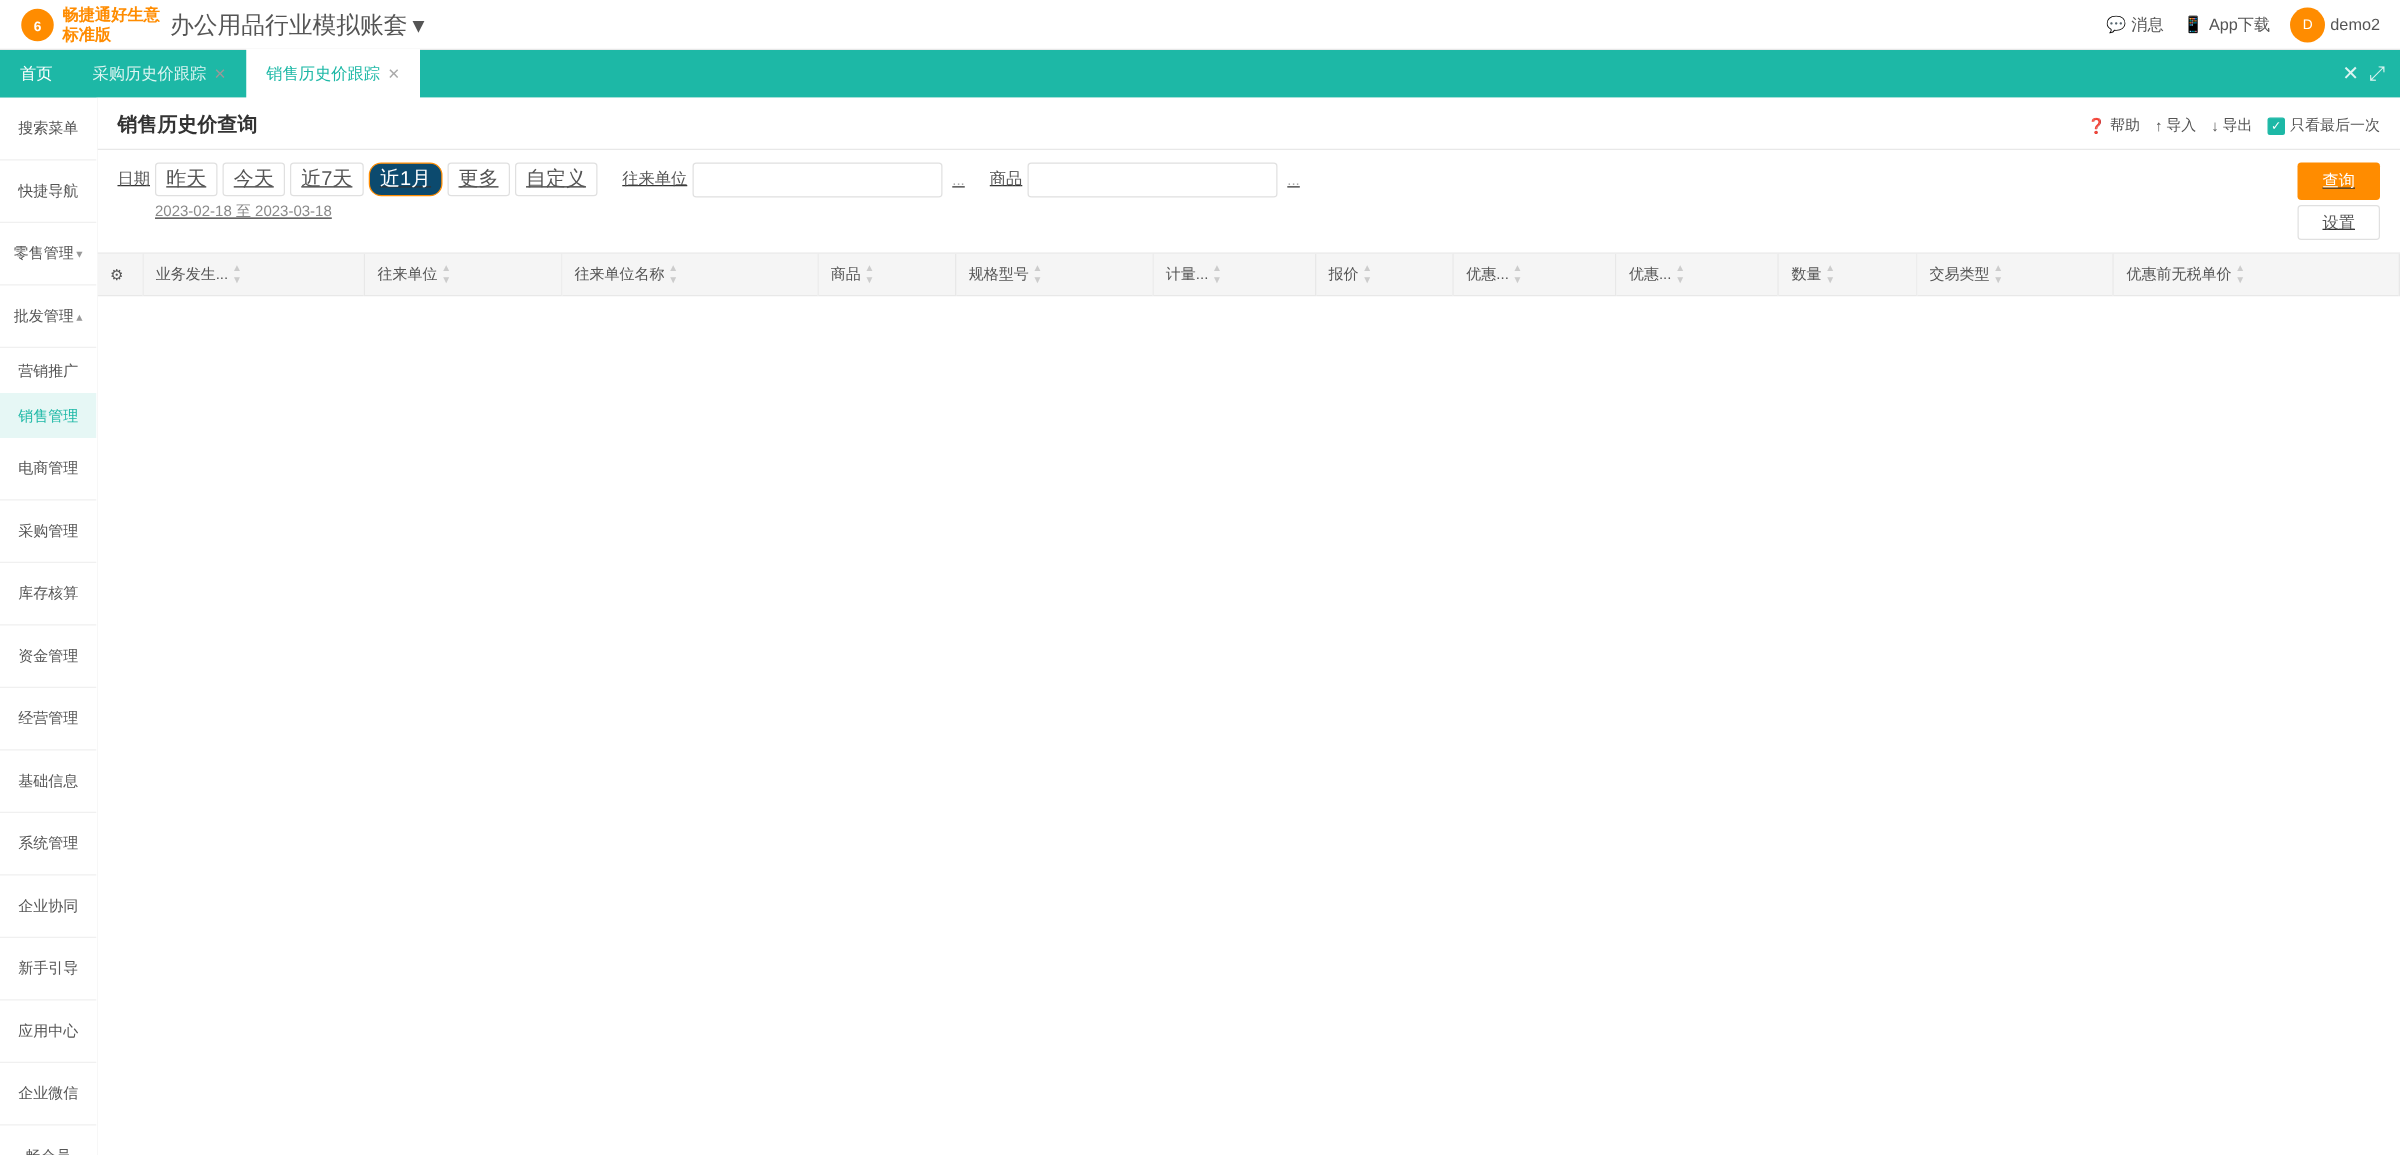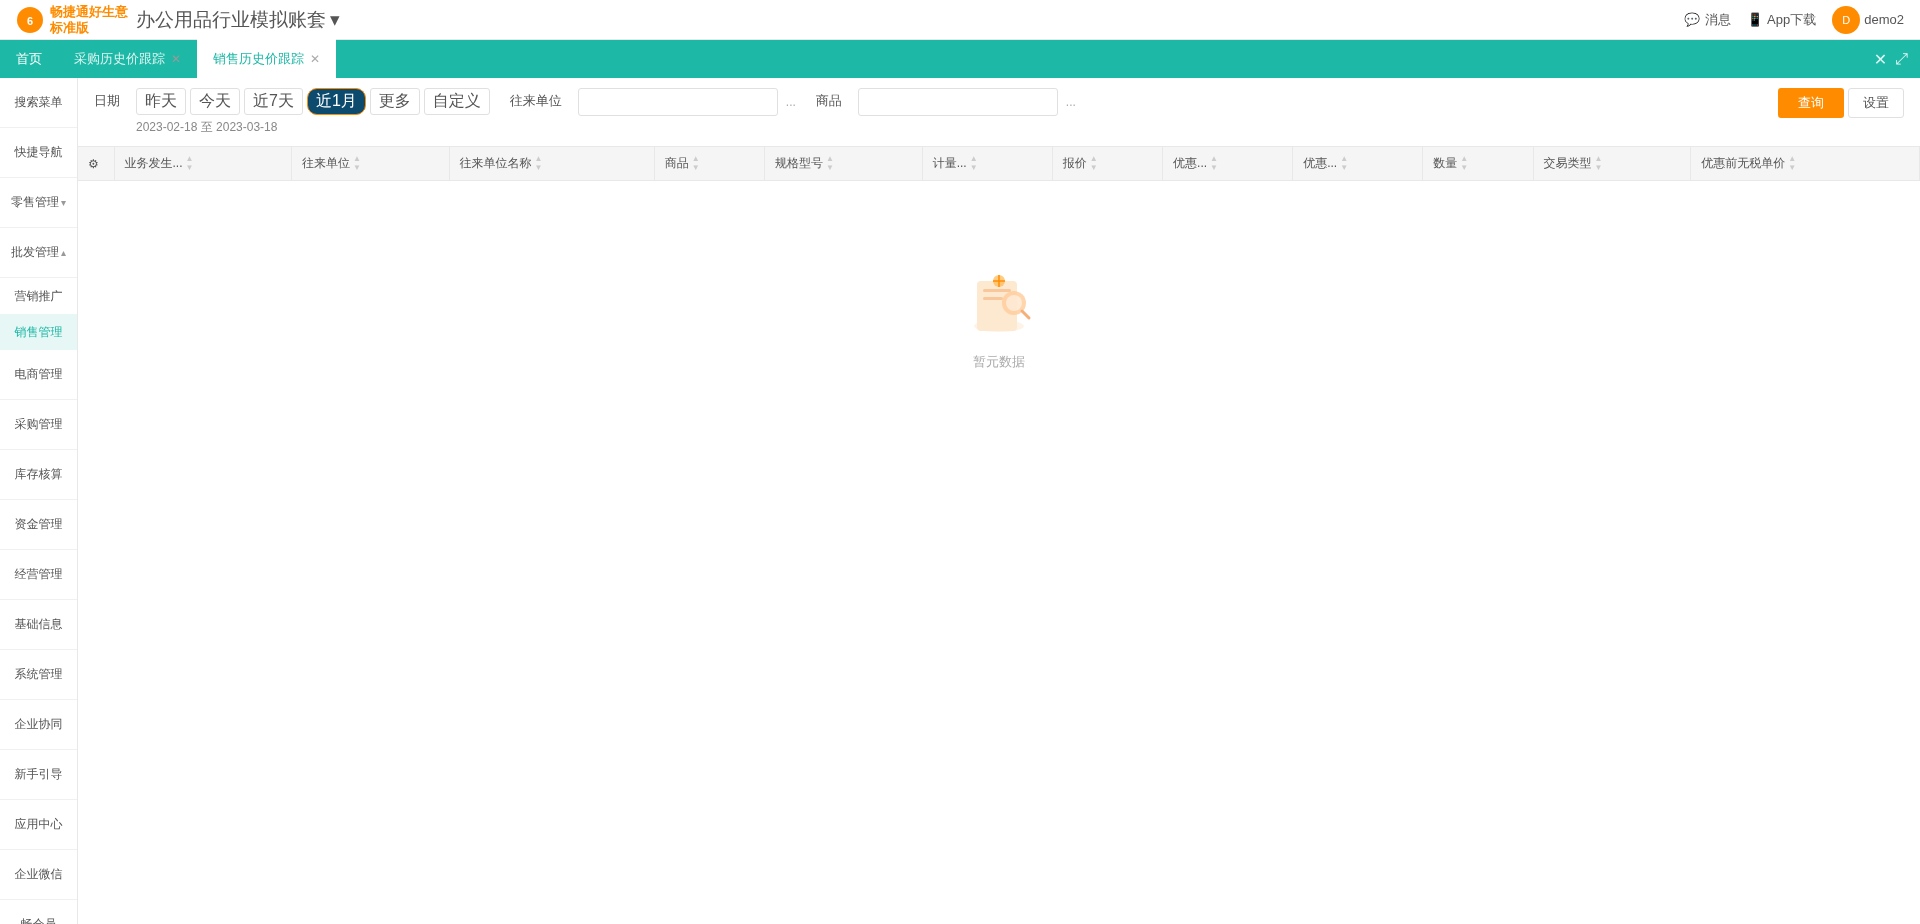--- a/index.html
+++ b/index.html
@@ -231,21 +231,22 @@
       padding: 10px 16px;
       display: flex;
       align-items: flex-start;
       gap: 20px;
       border-bottom: 1px solid #e8e8e8;
       flex-wrap: wrap;
     }
     .filter-group {
       display: flex;
       align-items: flex-start;
-      gap: 16px;
+      gap: 4px;
+      text-decoration: underline;
     }
     .filter-label {
       font-size: 13px;
       color: #555;
       padding-top: 4px;
       white-space: nowrap;
     }
     .filter-options {
       display: flex;
       flex-direction: column;
@@ -305,23 +306,24 @@
       background: #fff;
       color: #555;
       border: 1px solid #e0e0e0;
       border-radius: 3px;
       padding: 4px 14px;
       font-size: 13px;
       cursor: pointer;
     }
     .filter-actions {
       display: flex;
-      flex-direction: row;
+      flex-direction: column;
       gap: 4px;
       margin-left: auto;
+      text-decoration: underline;
     }
 
     
     .table-container {
       flex: 1;
       overflow: auto;
       position: relative;
     }
     .data-table {
       width: 100%;
@@ -490,20 +492,41 @@
     <div class="sidebar-item">
       <span>企业微信</span>
     </div>
     <div class="sidebar-item">
       <span>畅会员</span>
     </div>
   </div>
 
   <div class="content-area">
 
+    <div class="page-header">
+      <h2 class="page-title">销售历史价查询</h2>
+      <div class="page-actions">
+        <div class="action-link">
+          <span>❓</span>
+          <span>帮助</span>
+        </div>
+        <div class="action-link">
+          <span>↑</span>
+          <span>导入</span>
+        </div>
+        <div class="action-link">
+          <span>↓</span>
+          <span>导出</span>
+        </div>
+        <label class="checkbox-label">
+          <div class="checkbox-checked">✓</div>
+          <span>只看最后一次</span>
+        </label>
+      </div>
+    </div>
 
     <div class="filter-bar">
       <div class="filter-group">
         <span class="filter-label">日期</span>
         <div class="filter-options">
           <div class="filter-btns">
             <button class="filter-btn">昨天</button>
             <button class="filter-btn">今天</button>
             <button class="filter-btn">近7天</button>
             <button class="filter-btn active">近1月</button>
@@ -650,31 +673,16 @@
                   <span class="sort-arrow">▼</span>
                 </div>
               </div>
             </th>
           </tr>
         </thead>
         <tbody>
         </tbody>
       </table>
 
-      <div class="empty-state">
-        <svg class="empty-icon" viewBox="0 0 80 80">
-          <ellipse cx="40" cy="65" rx="25" ry="6" fill="#fde8d0" opacity="0.5"></ellipse>
-          <rect x="18" y="20" width="40" height="50" rx="4" fill="#fde8d0"></rect>
-          <rect x="24" y="28" width="28" height="3" rx="1.5" fill="#f5b07a" opacity="0.6"></rect>
-          <rect x="24" y="36" width="20" height="3" rx="1.5" fill="#f5b07a" opacity="0.6"></rect>
-          <circle cx="55" cy="42" r="12" fill="#ffcb99" opacity="0.8"></circle>
-          <circle cx="55" cy="42" r="8" fill="#fff" opacity="0.5"></circle>
-          <line x1="63" y1="50" x2="70" y2="57" stroke="#f5b07a" stroke-width="3" stroke-linecap="round"></line>
-          <circle cx="40" cy="20" r="6" fill="#ffb74d" opacity="0.7"></circle>
-          <line x1="40" y1="14" x2="40" y2="26" stroke="#ff8c00" stroke-width="1.5"></line>
-          <line x1="34" y1="20" x2="46" y2="20" stroke="#ff8c00" stroke-width="1.5"></line>
-        </svg>
-        <span class="empty-text">暂元数据</span>
-      </div>
     </div>
 
   </div>
 </div>
 
 </body></html>

